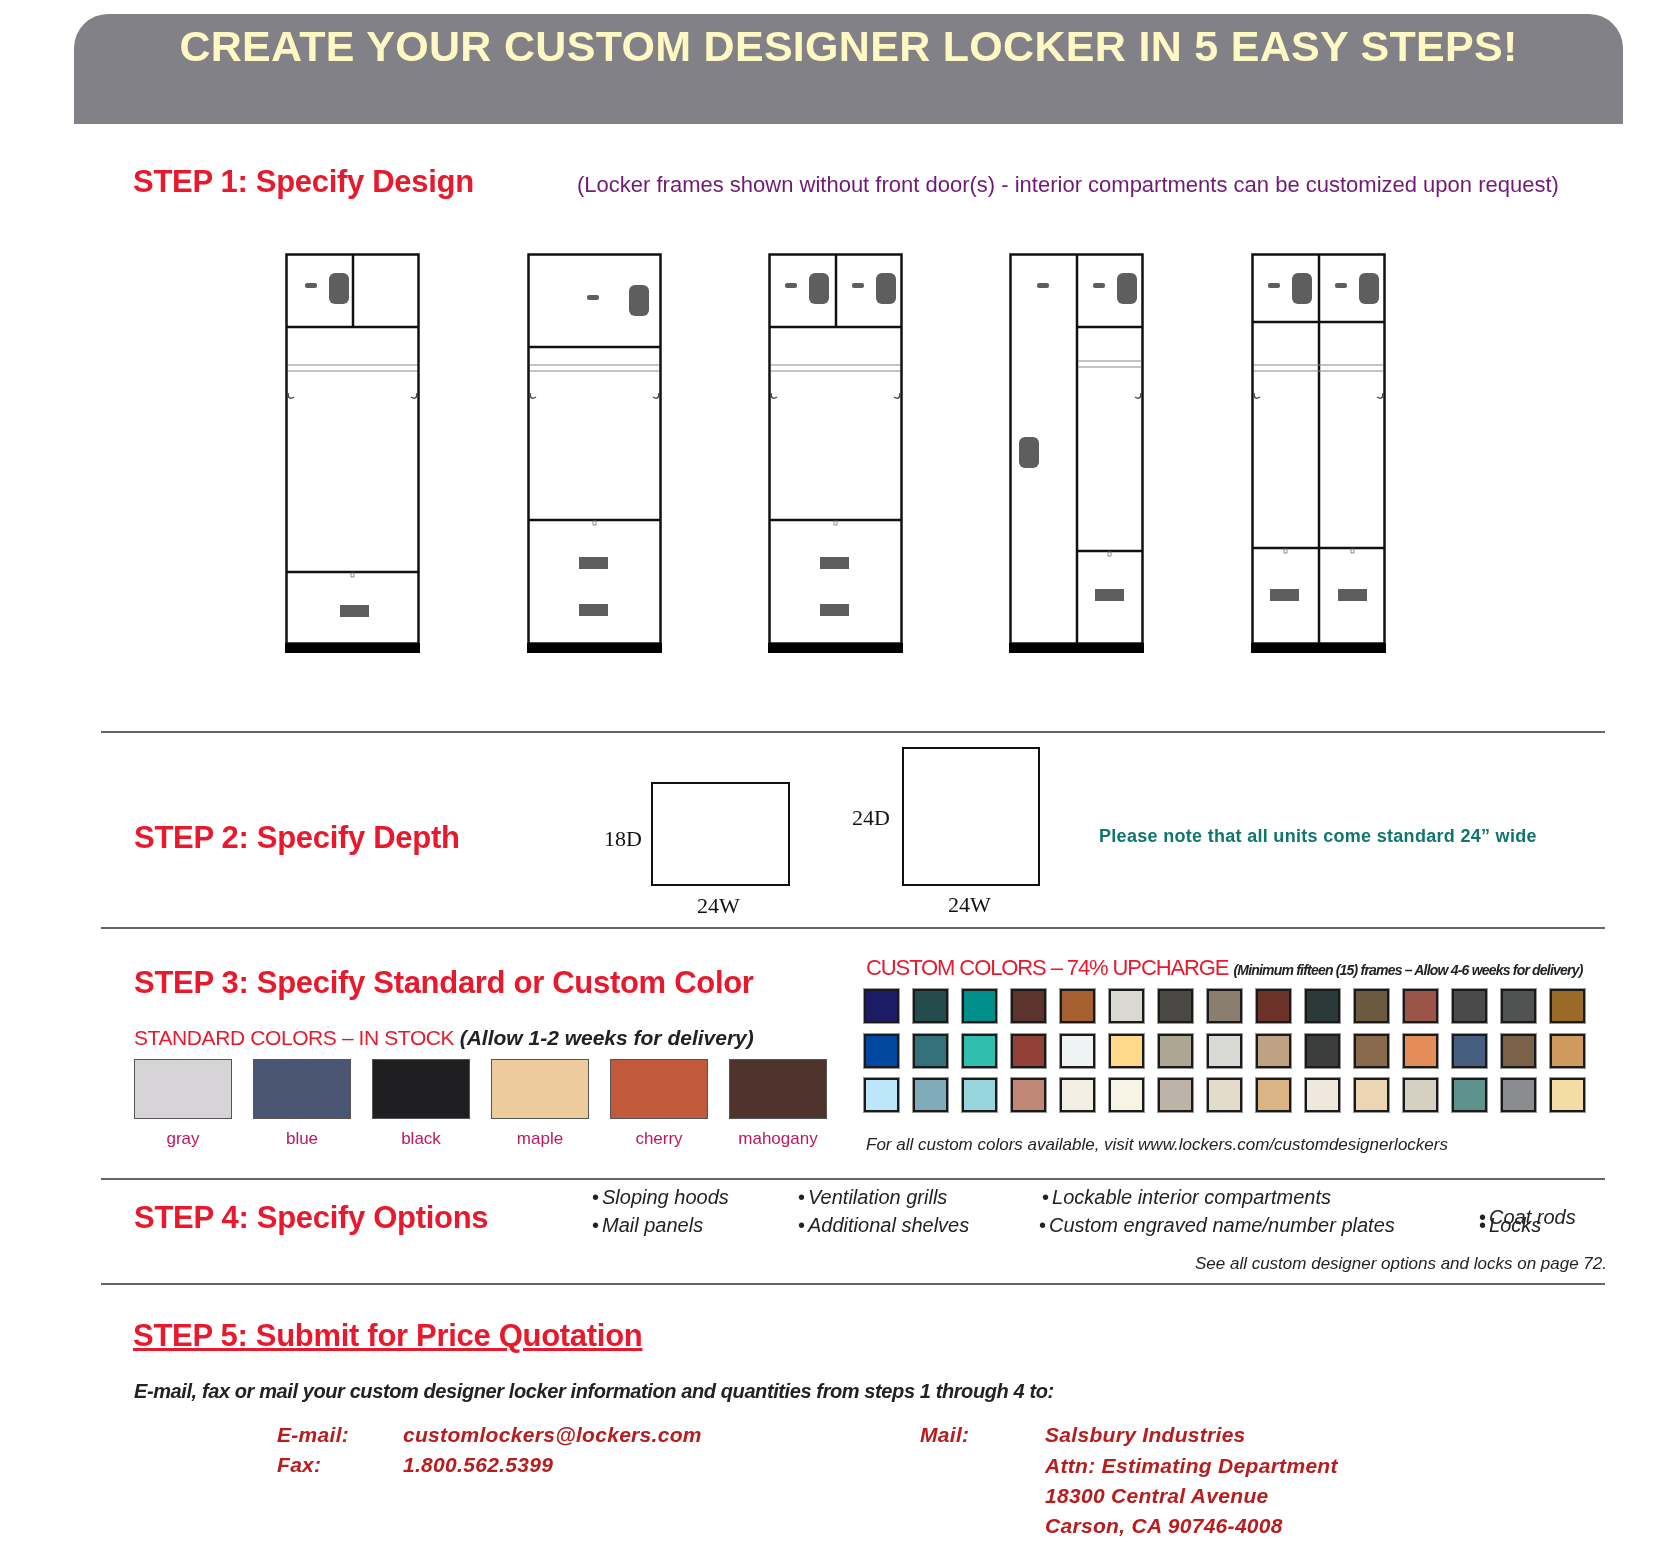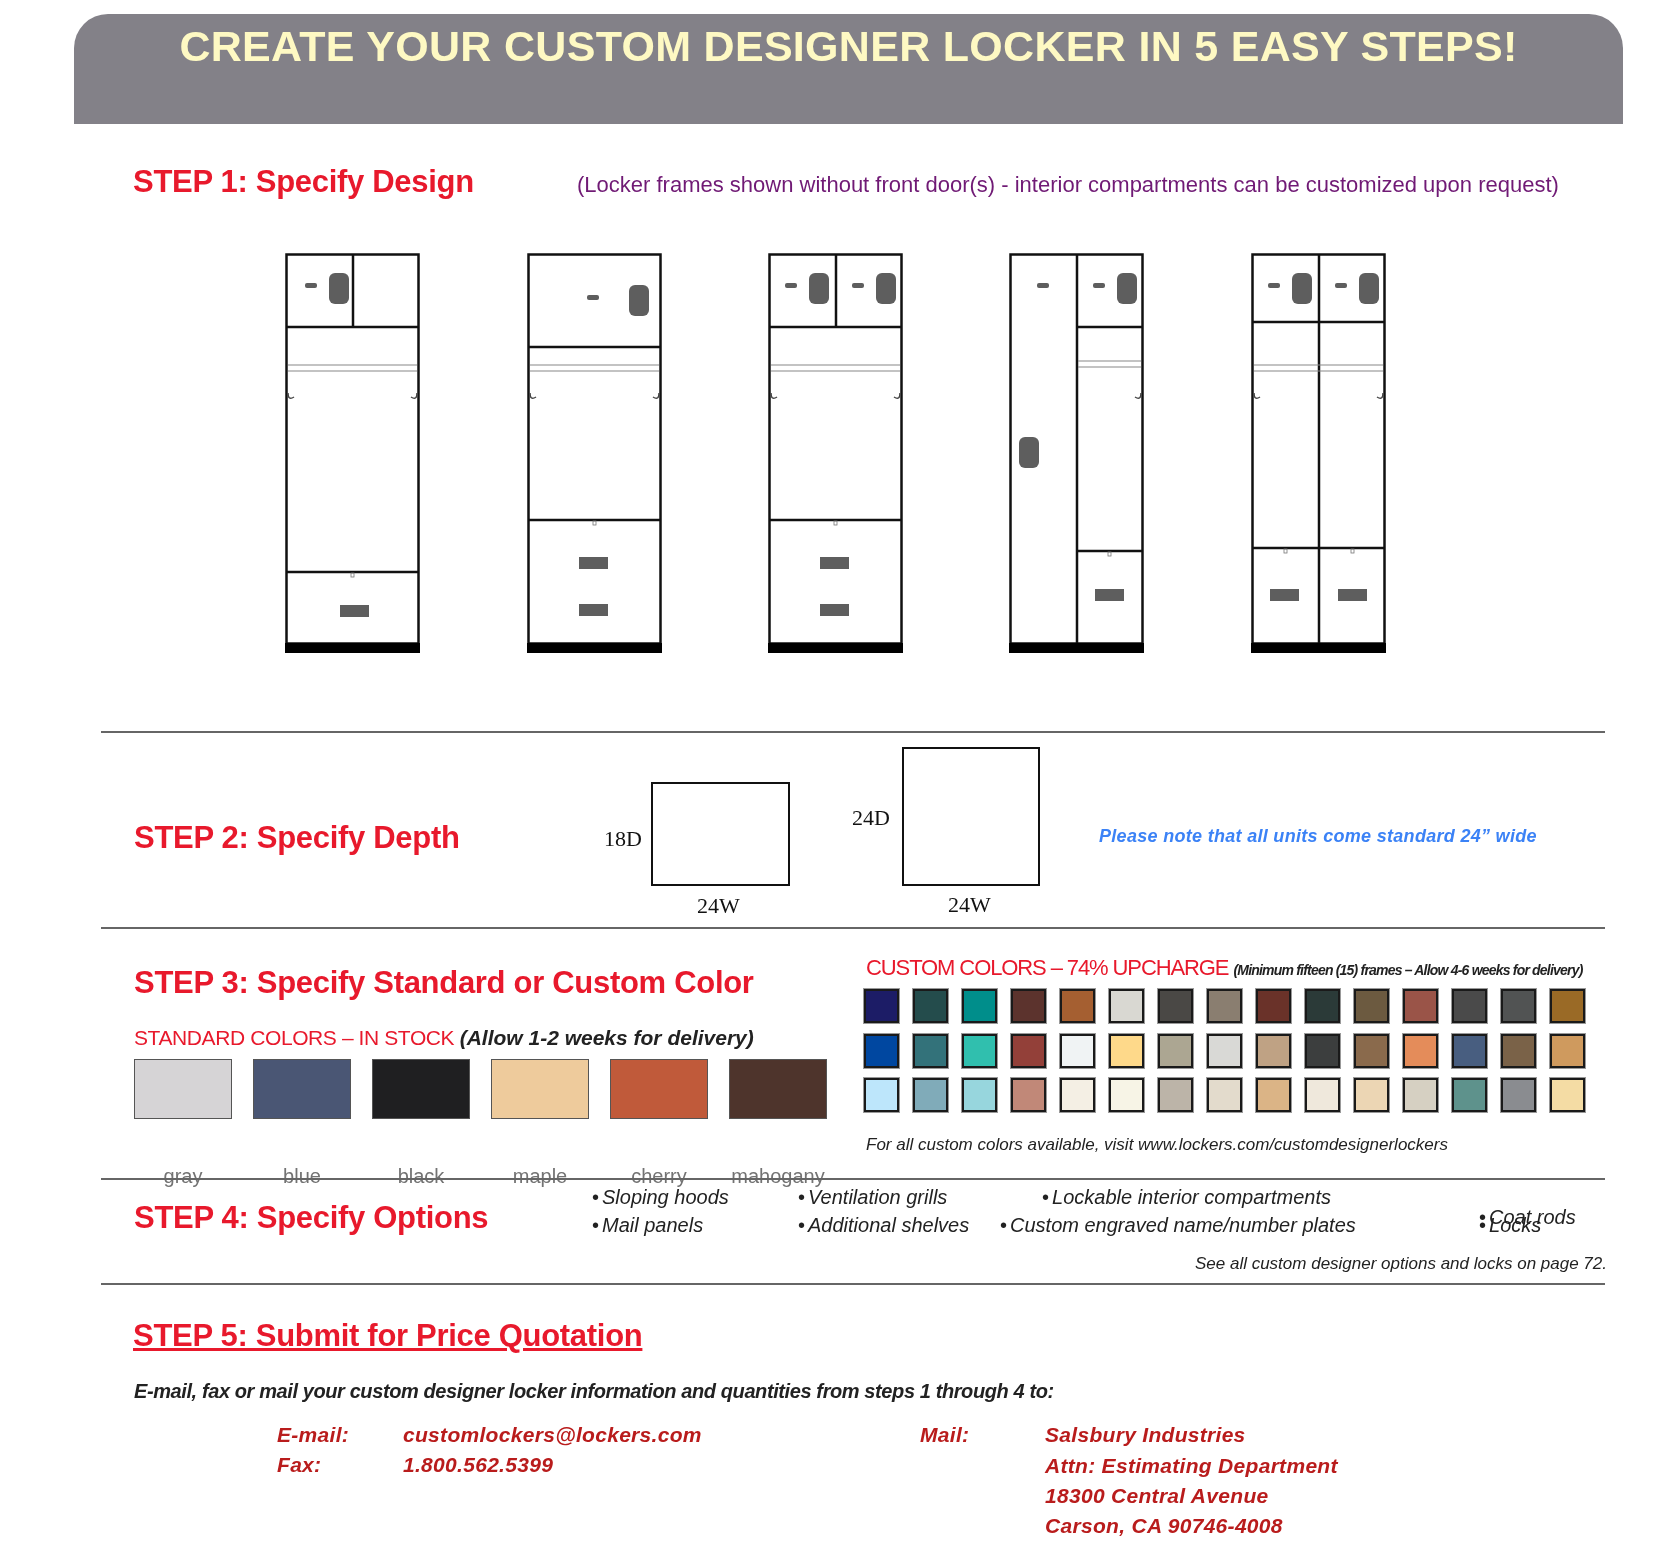--- a/index.html
+++ b/index.html
@@ -10,26 +10,26 @@
   .header-sub { left: 0; width: 100%; top: 62px; text-align: center; color: #fff; font-style: italic; font-weight: bold; font-size: 28px; white-space: nowrap; }
   .step-title { color: #e8192c; font-weight: bold; font-size: 31px; white-space: nowrap; letter-spacing: -0.3px; }
   .note-italic { font-size: 22px; color: #701a75; white-space: nowrap; }
   .divider { left: 101px; width: 1504px; height: 2px; background: #666; }
   
   .locker { position: absolute; top: 253px; width: 135px; height: 400px; }
   .locker svg { display: block; }
   
   .depth-box { border: 2.5px solid #111; box-sizing: border-box; background: #fff; }
   .serif-lbl { font-family: "Liberation Serif", serif; font-size: 22px; color: #111; white-space: nowrap; }
-  .std-note { font-style: italic; font-weight: bold; font-size: 18px; color: #3b82f6; white-space: nowrap; letter-spacing: 0.3px; }
+  .std-note { font-weight: bold; font-size: 18px; color: #0f766e; white-space: nowrap; letter-spacing: 0.3px; }
   
   .sub-head { color: #e8192c; font-size: 21px; white-space: nowrap; letter-spacing: -0.4px; }
   .sub-head .dark { color: #222; font-style: italic; font-weight: bold; letter-spacing: 0; }
   .std-swatch { position: absolute; width: 98px; height: 60px; box-sizing: border-box; border: 1.5px solid #555; }
-  .std-label { position: absolute; width: 120px; text-align: center; font-size: 20px; color: #737373; margin-top: 36px; }
+  .std-label { position: absolute; width: 120px; text-align: center; font-size: 17px; color: #be185d; }
   .cust-head { color: #e8192c; font-size: 22px; white-space: nowrap; letter-spacing: -1.1px; }
   .cust-head .dark { color: #222; font-style: italic; font-weight: bold; font-size: 14px; letter-spacing: -0.8px; }
   .cust-grid { left: 864px; top: 989px; width: 740px; }
   .cust-swatch { position: absolute; width: 35px; height: 34px; box-sizing: border-box; border: 2px solid #1a1a1a; outline: 1px solid #999; }
   .cust-foot { font-style: italic; font-size: 17px; color: #222; white-space: nowrap; }
   
   .opt { font-style: italic; font-size: 20px; color: #222; white-space: nowrap; }
   .opt .bullet { font-style: normal; margin-right: 3px; }
   .opt-foot { font-style: italic; font-size: 17px; color: #222; white-space: nowrap; text-align: right; }
   
@@ -269,21 +269,21 @@
 
 <div class="abs divider" style="top:1178px;"></div>
 
 <div class="abs step-title" style="left:134px; top:1200px;">STEP 4:  Specify Options</div>
 
 <div class="abs opt" style="left:592px; top:1186px;"><span class="bullet">•</span><span>Sloping hoods</span></div>
 <div class="abs opt" style="left:592px; top:1214px;"><span class="bullet">•</span><span>Mail panels</span></div>
 <div class="abs opt" style="left:798px; top:1186px;"><span class="bullet">•</span><span>Ventilation grills</span></div>
 <div class="abs opt" style="left:798px; top:1214px;"><span class="bullet">•</span><span>Additional shelves</span></div>
 <div class="abs opt" style="left:1042px; top:1186px;"><span class="bullet">•</span><span>Lockable interior compartments</span></div>
-<div class="abs opt" style="left:1000px; top:1214px;"><span class="bullet">•</span><span>Custom engraved name/number plates</span></div>
+<div class="abs opt" style="left:1039px; top:1214px;"><span class="bullet">•</span><span>Custom engraved name/number plates</span></div>
 <div class="abs opt" style="left:1479px; top:1186px;margin-top:20px;"><span class="bullet">•</span><span>Coat rods</span></div>
 <div class="abs opt" style="left:1479px; top:1214px;"><span class="bullet">•</span><span>Locks</span></div>
 
 <div class="abs opt-foot" style="right:68px; top:1254px;">See all custom designer options and locks on page 72.</div>
 
 <div class="abs divider" style="top:1283px;"></div>
 
 <div class="abs step-title" style="left:133px; top:1318px;text-decoration:underline;">STEP 5:  Submit for Price Quotation</div>
 <div class="abs instr" style="left:134px; top:1380px;">E-mail, fax or mail your custom designer locker information and quantities from steps 1 through 4 to:</div>
 

